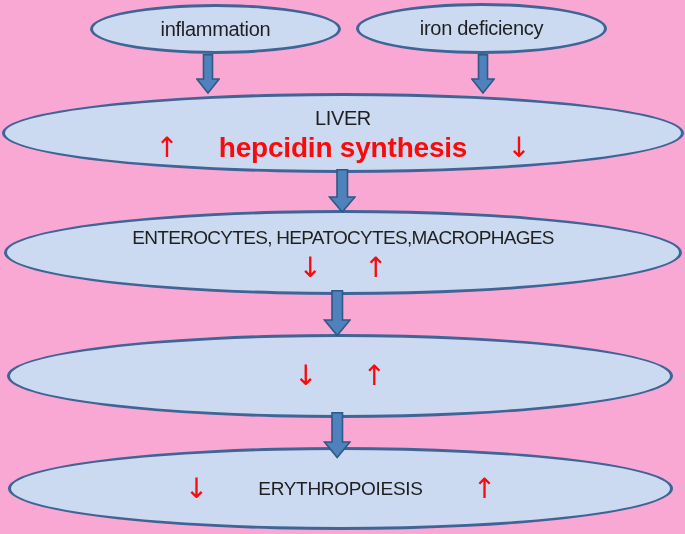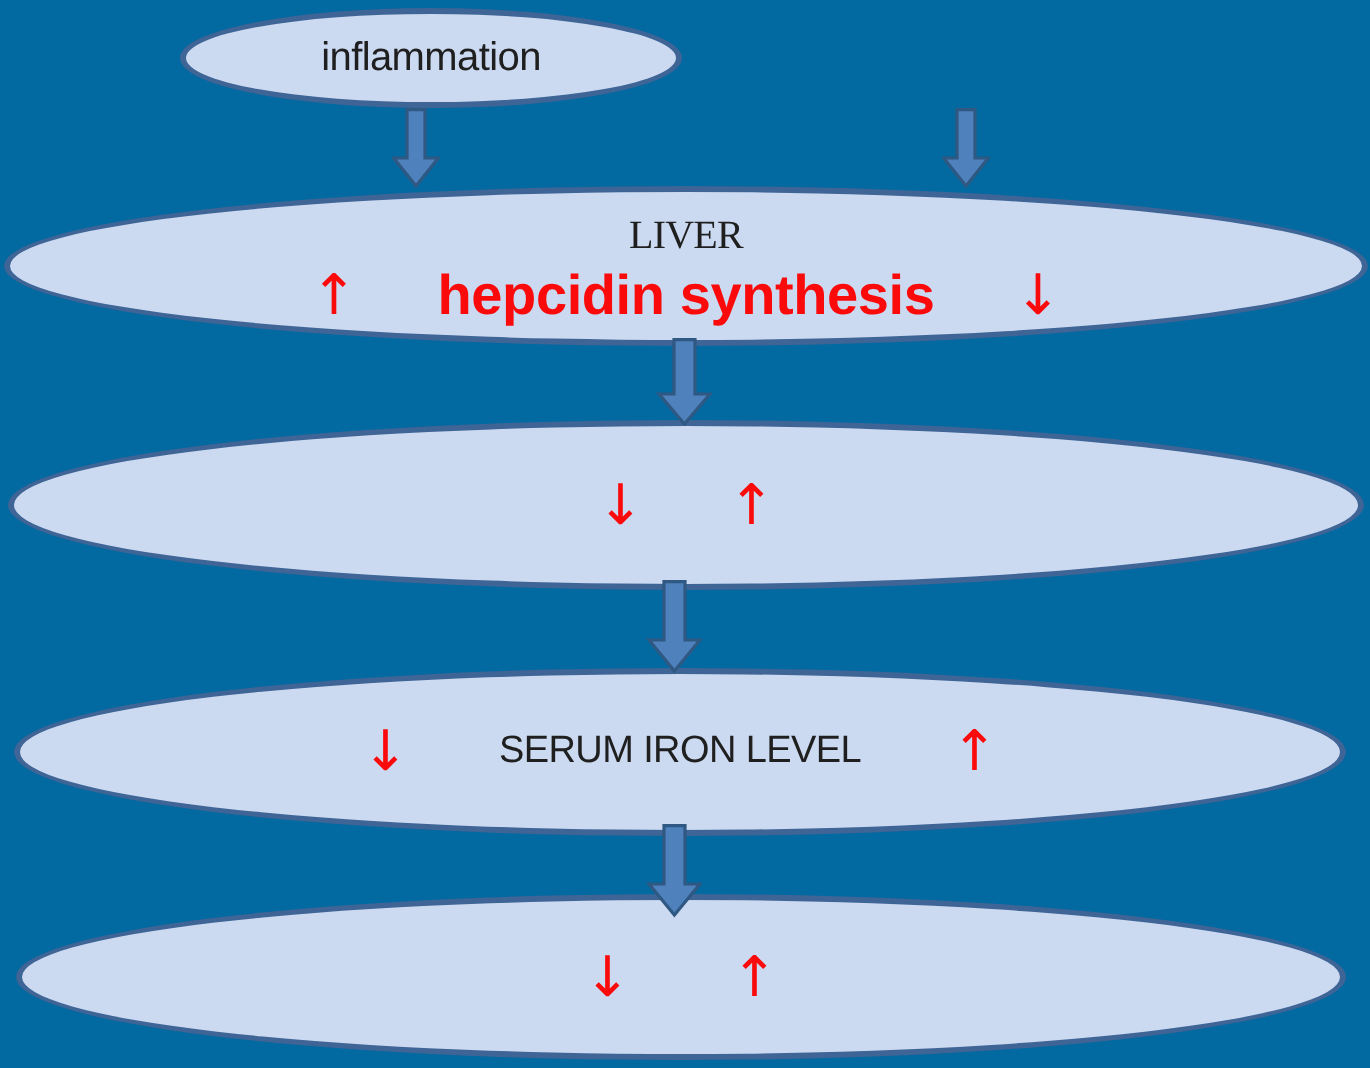--- a/index.html
+++ b/index.html
@@ -6,21 +6,21 @@
   html, body {
     margin: 0;
     padding: 0;
     background: #ffffff;
     font-family: "Liberation Sans", sans-serif;
   }
   .canvas {
     position: relative;
     width: 685px;
     height: 534px;
-    background: #0369a1;
+    background: #f9a8d4;
     overflow: hidden;
   }
   .node {
     position: absolute;
     box-sizing: border-box;
     border-radius: 50%;
     background: var(--node-fill, #CBDAF0);
     border: 3px solid var(--node-border, #3F6496);
     display: flex;
     flex-direction: column;
@@ -60,21 +60,20 @@
   }
   .small-label {
     font-size: 20px;
     color: var(--text-black, #1F1F1F);
     letter-spacing: -0.3px;
   }
   .black-title {
     font-size: 20px;
     color: var(--text-black, #1F1F1F);
     letter-spacing: -0.4px;
-    font-family: Liberation Serif, serif;
   }
   .n-entero .black-title { font-size: 19px; letter-spacing: -0.7px; }
   .black-inline {
     font-size: 19px;
     color: var(--text-black, #1F1F1F);
     letter-spacing: -0.3px;
   }
   .red-text {
     font-size: 28px;
     font-weight: bold;
@@ -93,20 +92,23 @@
   .gap-50 { gap: 50px; }
 </style>
 </head>
 <body>
 
 <div class="canvas">
 
   <div class="node n-inflammation">
     <span class="small-label">inflammation</span>
   </div>
+  <div class="node n-irondef">
+    <span class="small-label">iron deficiency</span>
+  </div>
 
   <svg class="arrow a-top-left" width="24" height="40" viewBox="0 0 24 40">
     <polygon points="7.5,0.8 16.5,0.8 16.5,25 23.2,25 12,39 0.8,25 7.5,25"></polygon>
   </svg>
   <svg class="arrow a-top-right" width="24" height="40" viewBox="0 0 24 40">
     <polygon points="7.5,0.8 16.5,0.8 16.5,25 23.2,25 12,39 0.8,25 7.5,25"></polygon>
   </svg>
   <svg class="arrow a-mid-1" width="28" height="44" viewBox="0 0 28 44">
     <polygon points="9,0.8 19.5,0.8 19.5,28 27,28 14.2,43 1.5,28 9,28"></polygon>
   </svg>
@@ -120,34 +122,35 @@
   <div class="node n-liver">
     <div class="line black-title">LIVER</div>
     <div class="line gap-40">
       <span class="red-glyph">↑</span>
       <span class="red-text">hepcidin synthesis</span>
       <span class="red-glyph">↓</span>
     </div>
   </div>
 
   <div class="node n-entero">
+    <div class="line black-title">ENTEROCYTES, HEPATOCYTES,MACROPHAGES</div>
     <div class="line gap-42">
       <span class="red-glyph">↓</span>
       <span class="red-glyph">↑</span>
     </div>
   </div>
 
   <div class="node n-serum">
     <div class="line gap-45">
       <span class="red-glyph">↓</span>
-      <span class="black-inline">SERUM IRON LEVEL</span>
       <span class="red-glyph">↑</span>
     </div>
   </div>
 
   <div class="node n-eryth">
     <div class="line gap-50">
       <span class="red-glyph">↓</span>
+      <span class="black-inline">ERYTHROPOIESIS</span>
       <span class="red-glyph">↑</span>
     </div>
   </div>
 
 </div>
 
 </body></html>

